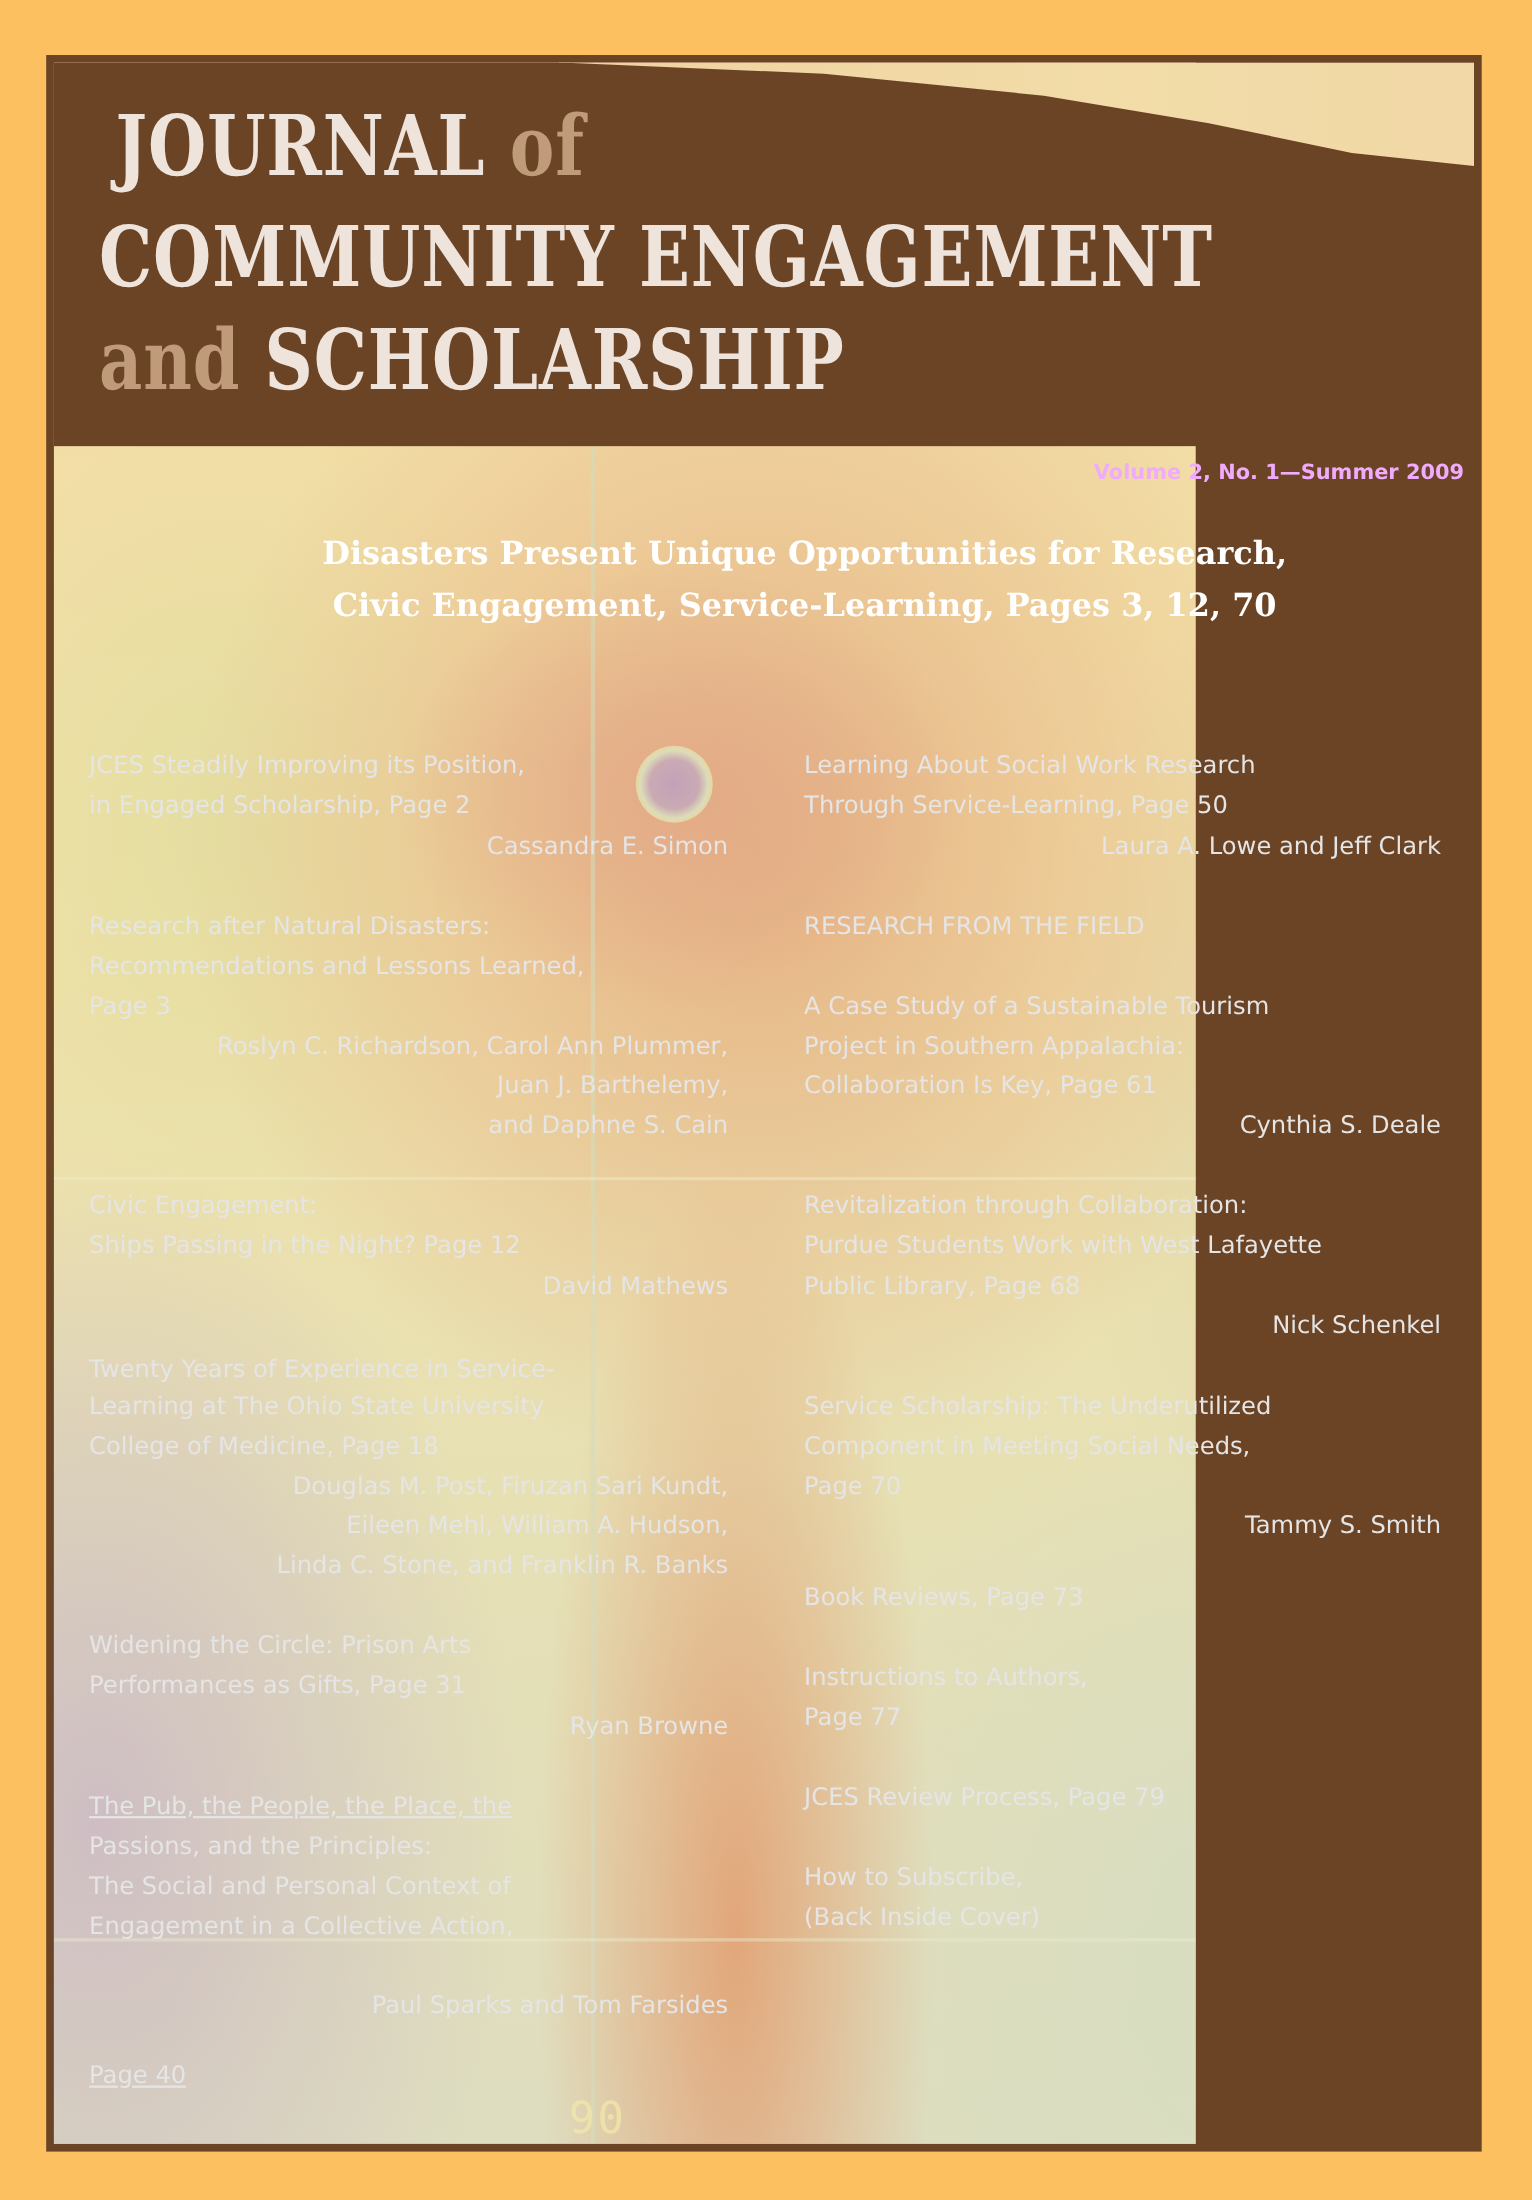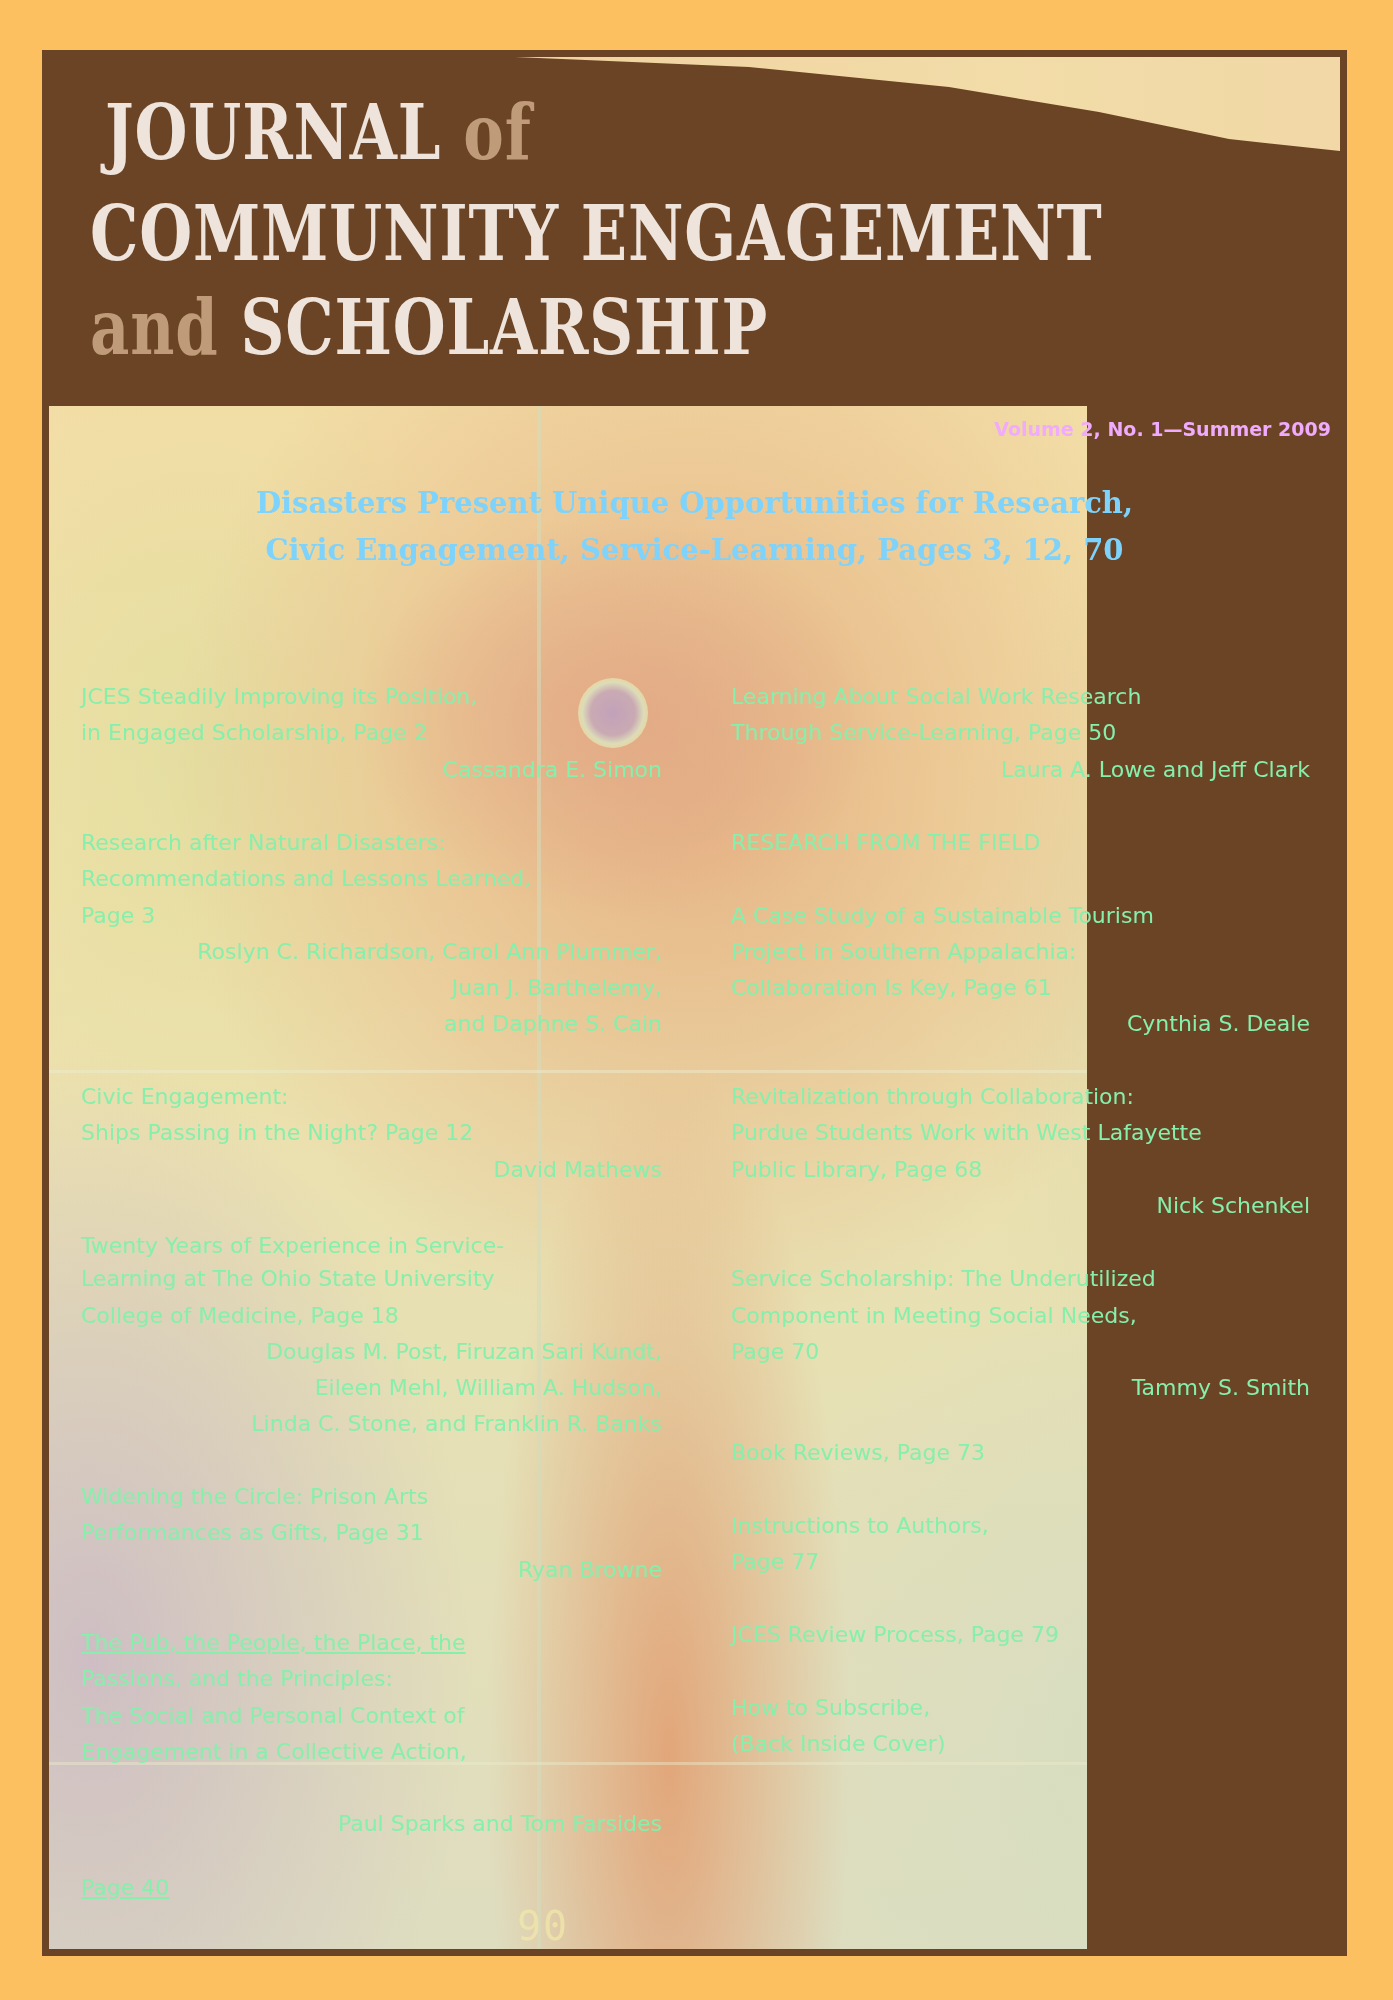--- a/index.html
+++ b/index.html
@@ -22,22 +22,22 @@
   .eye { position:absolute; left:529px; top:621px; width:70px; height:70px; border-radius:50%;
     background: radial-gradient(circle, rgba(190,160,190,0.9) 0%, rgba(195,170,190,0.8) 45%, rgba(220,225,190,0.9) 62%, rgba(240,225,150,0.7) 78%, rgba(240,200,150,0) 100%); }
   .map-label { position:absolute; font-family:"DejaVu Sans Mono", monospace; font-size:40px; color:rgba(240,230,170,0.8); letter-spacing:2px; }
   .header { position:absolute; left:7px; top:7px; width:1291px; height:349px; background:#6B4426;
     clip-path: polygon(0 0, 466px 0, 466px 0, 700px 10px, 900px 30px, 1050px 55px, 1180px 82px, 1291px 94px, 1291px 349px, 0 349px); }
   .header-curve { position:absolute; left:466px; top:7px; width:832px; height:95px;
     background: linear-gradient(90deg, #F0D2A0 0%, #F2DCA8 60%, #F1D8A6 100%); }
   .title-line { position:absolute; font-family:"DejaVu Serif", serif; font-weight:bold; color:#EEE4DC; white-space:nowrap; transform-origin:left top; letter-spacing:1px; }
   .title-line .muted { color:#BF9B7A; }
   .vol { position:absolute; right:16px; top:418px; font-family:"DejaVu Sans", sans-serif; font-weight:bold; font-size:19px; color:#f0abfc; white-space:nowrap; }
-  .headline { position:absolute; left:0; width:1305px; text-align:center; font-family:"DejaVu Serif", serif; font-weight:bold; font-size:29px; color:#7dd3fc; white-space:nowrap; }
-  .toc-line { position:absolute; font-family:"DejaVu Sans", sans-serif; font-size:22px; color:#86efac; white-space:nowrap; line-height:26px; }
+  .headline { position:absolute; left:0; width:1305px; text-align:center; font-family:"DejaVu Serif", serif; font-weight:bold; font-size:29px; color:#ffffff; white-space:nowrap;padding-left:37px; }
+  .toc-line { position:absolute; font-family:"DejaVu Sans", sans-serif; font-size:22px; color:#e5e5e5; white-space:nowrap; line-height:26px; }
   .toc-line.right-align { text-align:right; }
 </style>
 </head>
 <body>
 
 <div class="frame">
   <div class="map">
     <div class="gridline-v"></div>
     <div class="gridline-h"></div>
     <div class="gridline-h2"></div>

